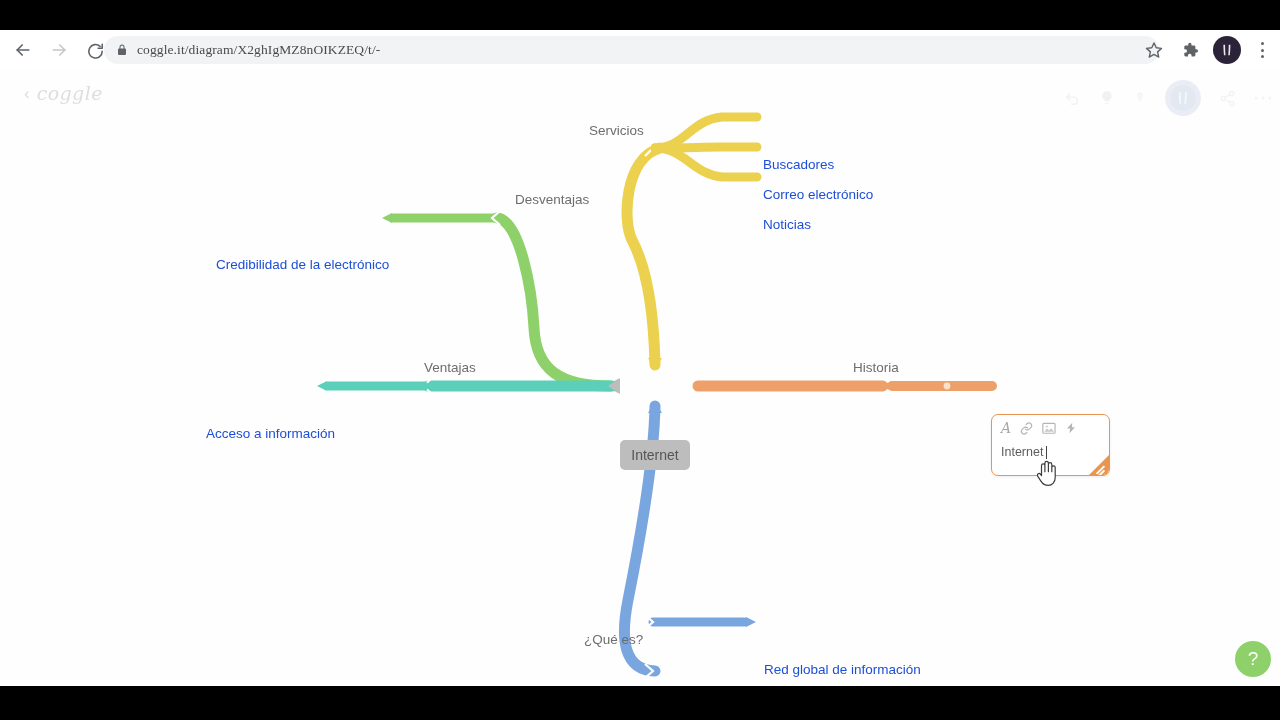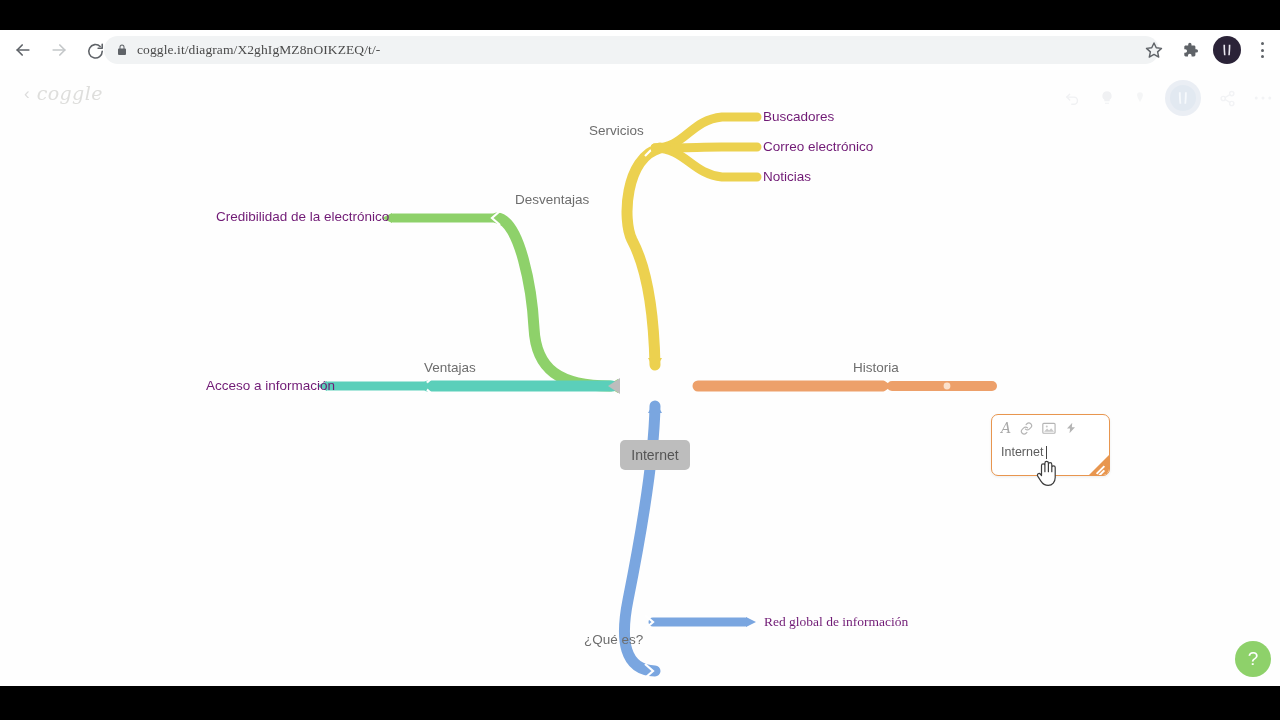--- a/index.html
+++ b/index.html
@@ -75,21 +75,21 @@
     background:#eaeef4; display:flex;align-items:center;justify-content:center;
     cursor:pointer;
   }
 
   
   .nlabel {
     position:absolute; white-space:nowrap;
     font-size:13.5px; color:#6d6d6d;
     user-select:none; cursor:pointer;
   }
-  .nlabel.sub { color:#701a75; }
+  .nlabel.sub { color:#1d4ed8;margin-top:48px; }
 
   
   .center-node {
     position:absolute; left:620px; top:370px;
     width:70px; height:30px;
     background:#bdbdbd; border-radius:5px;
     display:flex; align-items:center; justify-content:center;
     color:#555; font-size:14px; cursor:pointer;
   }
 
@@ -318,21 +318,21 @@
 
   <div class="nlabel" style="left:495px; top:122px;margin-left:20px;">Desventajas</div>
   <div class="nlabel sub" style="left:216px; top:139px;">Credibilidad de la electrónico</div>
 
   <div class="nlabel" style="left:424px; top:290px;">Ventajas</div>
   <div class="nlabel sub" style="left:206px; top:308px;text-align:right;">Acceso a información</div>
 
   <div class="nlabel" style="left:833px; top:290px;margin-left:20px;">Historia</div>
 
   <div class="nlabel" style="left:584px; top:562px;">¿Qué es?</div>
-  <div class="nlabel sub" style="left:764px; top:544px;font-family:Liberation Serif, serif;">Red global de información</div>
+  <div class="nlabel sub" style="left:764px; top:544px;">Red global de información</div>
 
   <div class="center-node">
     <span>Internet</span>
   </div>
 
   <div class="edit-popup">
     <div class="ep-toolbar">
       <span class="ep-ico it-a">A</span>
       <span class="ep-ico">
         <svg width="13" height="13" viewBox="0 0 24 24" fill="none" stroke="#b5b5b5" stroke-width="2.1" stroke-linecap="round">

